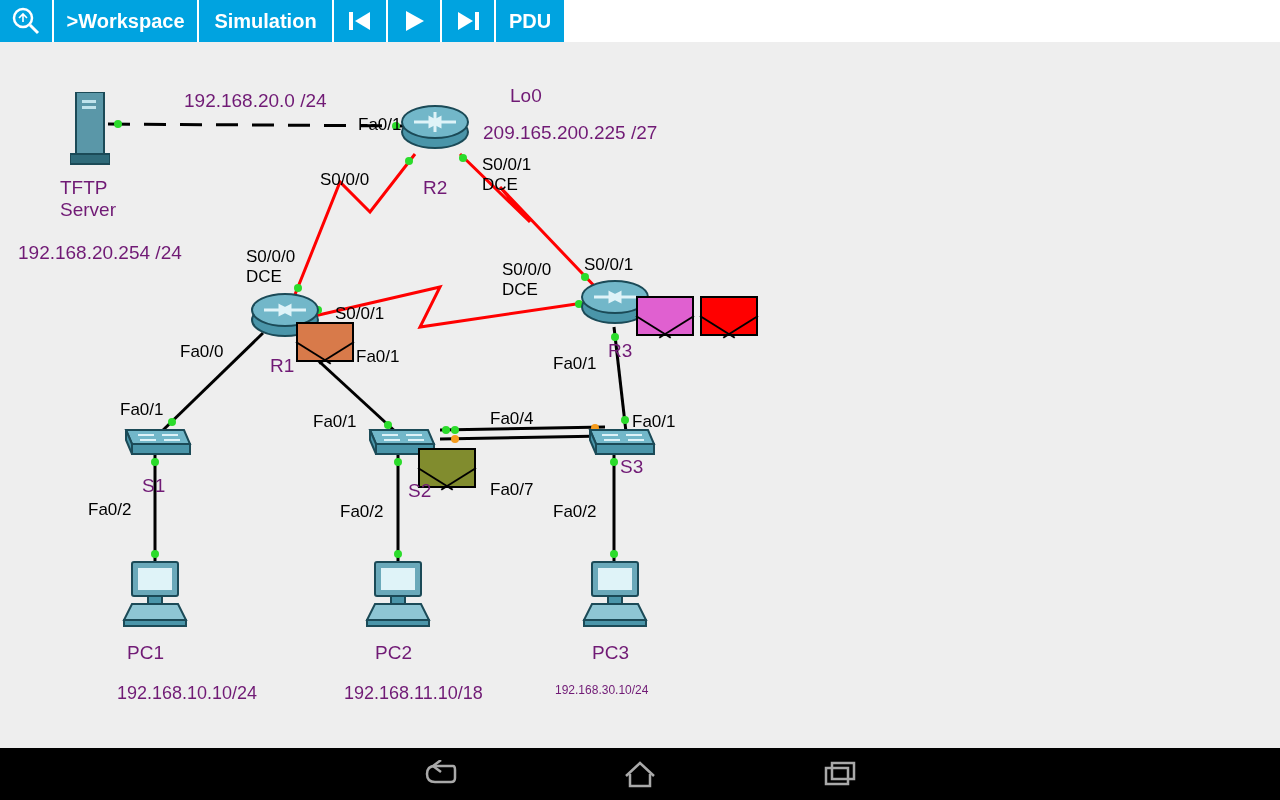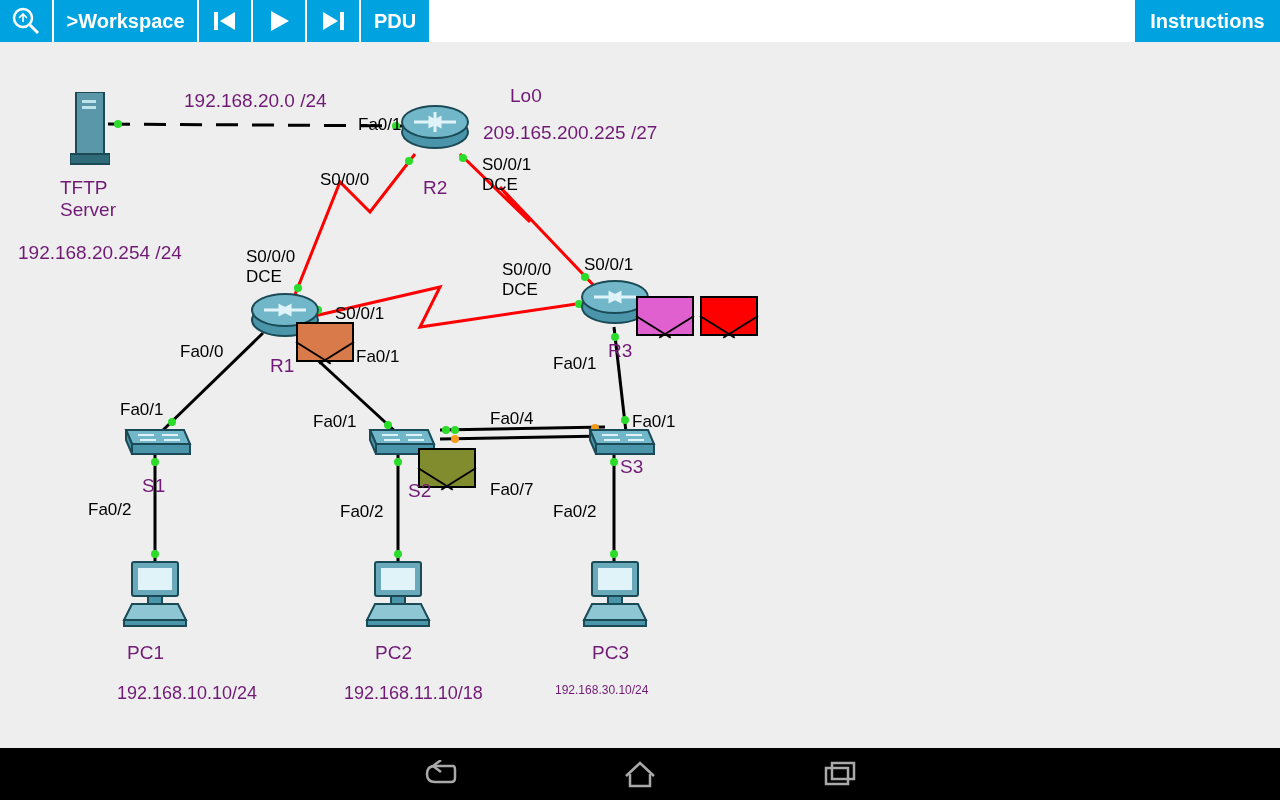--- a/index.html
+++ b/index.html
@@ -33,40 +33,40 @@
 
 <div class="toolbar">
   <div class="tbtn icon">
     <svg width="30" height="30" viewBox="0 0 30 30">
       <circle cx="12" cy="12" r="9" fill="none" stroke="#fff" stroke-width="2.5"></circle>
       <line x1="19" y1="19" x2="27" y2="27" stroke="#fff" stroke-width="3"></line>
       <path d="M8 12 L12 8 L16 12 M12 8 L12 16" fill="none" stroke="#fff" stroke-width="1.6"></path>
     </svg>
   </div>
   <div class="tbtn" style="width:145px">&gt;Workspace</div>
+  <div class="tbtn" style="width:135px">Simulation</div>
   <div class="tbtn icon">
     <svg width="28" height="24" viewBox="0 0 28 24">
         <rect x="3" y="3" width="4" height="18" fill="#fff"></rect>
         <polygon points="24,3 24,21 9,12" fill="#fff"></polygon>
       </svg>
   </div>
   <div class="tbtn icon">
     <svg width="24" height="24" viewBox="0 0 24 24">
         <polygon points="4,2 4,22 22,12" fill="#fff"></polygon>
       </svg>
   </div>
   <div class="tbtn icon">
     <svg width="28" height="24" viewBox="0 0 28 24">
         <rect x="21" y="3" width="4" height="18" fill="#fff"></rect>
         <polygon points="4,3 4,21 19,12" fill="#fff"></polygon>
       </svg>
   </div>
   <div class="tbtn" style="width:70px">PDU</div>
   <div class="spacer"></div>
-  <div class="tbtn" style="width:145px;border-right:none">Instructions</div>
 </div>
 
 <div class="canvas">
 
   <svg width="1280" height="706" style="position:absolute;left:0;top:0">
 
     <line x1="108" y1="82" x2="408" y2="84" stroke="#000" stroke-width="3" stroke-dasharray="22 14"></line>
 
     <polyline points="415,112 370,170 340,140 290,265" fill="none" stroke="#ff0000" stroke-width="3"></polyline>
 

